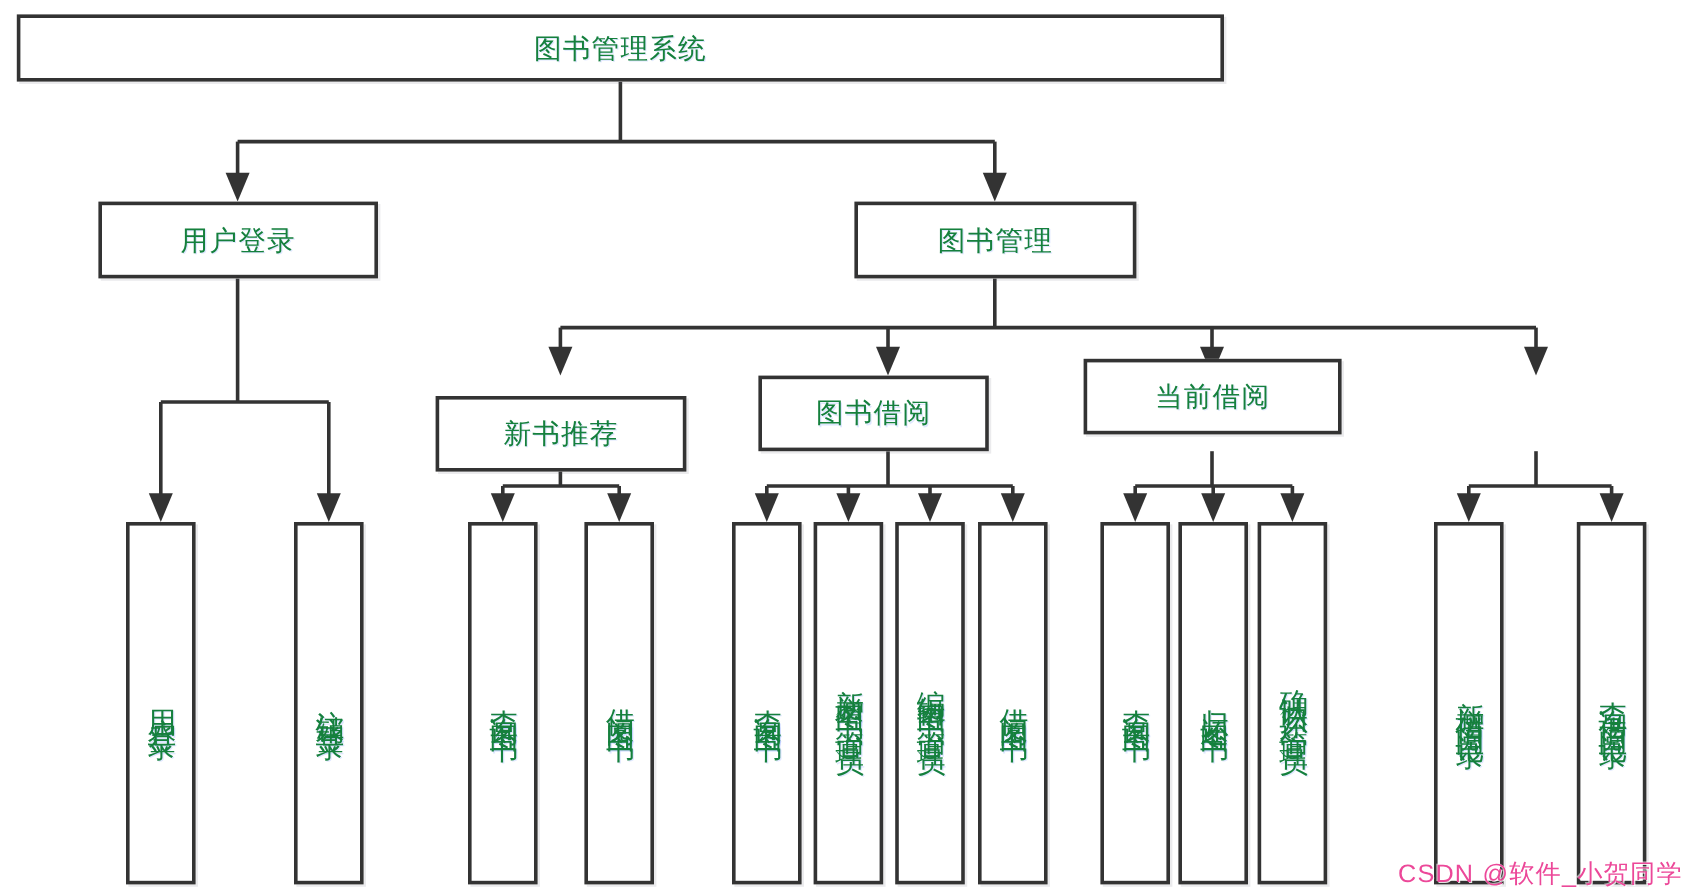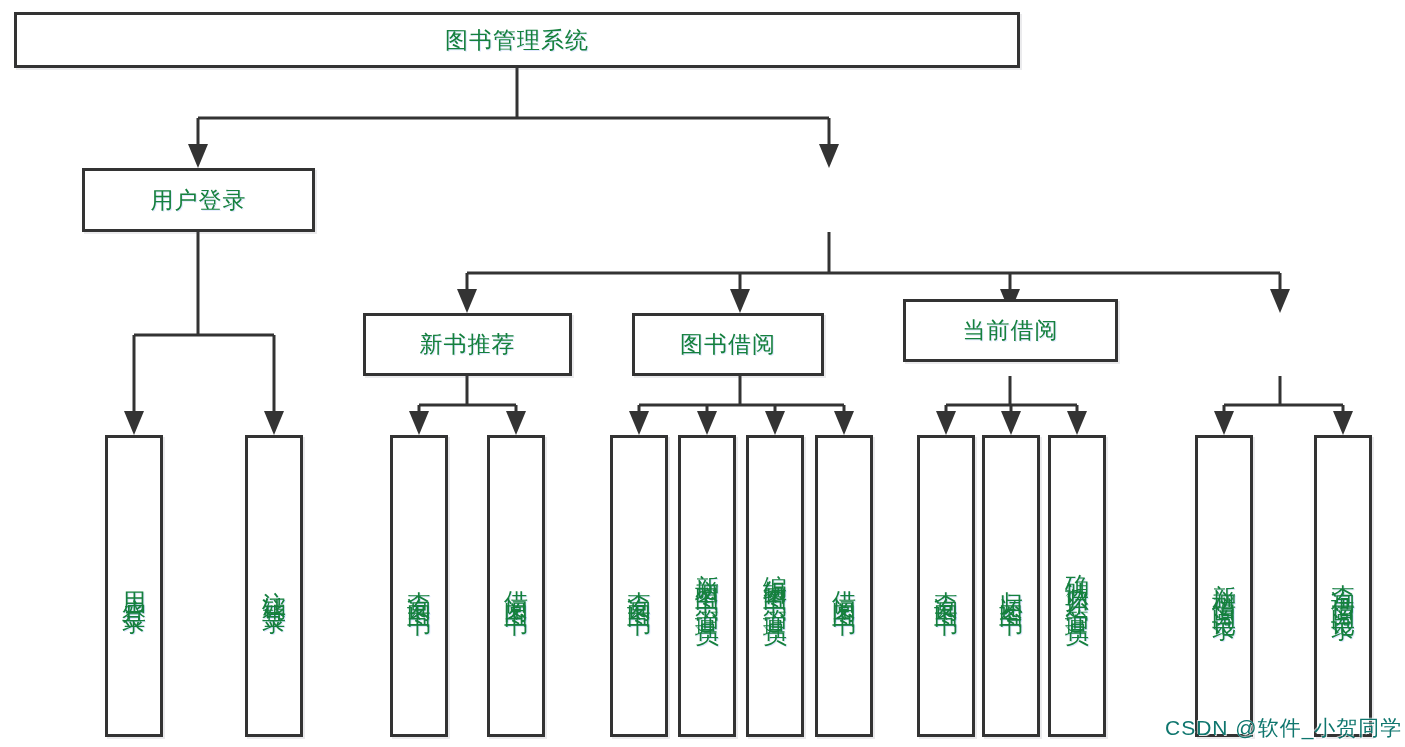--- a/index.html
+++ b/index.html
@@ -52,21 +52,21 @@
     font-size: 24px;
     line-height: 1;
     letter-spacing: 7px;
   }
   .watermark {
     position: absolute;
     left: 1165px;
     top: 714px;
     font-size: 21px;
     letter-spacing: 1px;
-    color: #0f766e;
+    color: #ec4899;
     text-shadow: 1px 1px 0 rgba(255,255,255,0.85), -1px -1px 0 rgba(255,255,255,0.6);
     white-space: nowrap;
   }
 </style>
 </head>
 <body>
 
 <div class="canvas">
 
   <svg class="connectors" xmlns="http://www.w3.org/2000/svg" viewBox="0 0 1405 747">
@@ -138,22 +138,25 @@
     </g>
   </svg>
 
   <div class="box h" style="left:14px; top:12px; width:1006px; height:56px;">
     <span class="lbl">图书管理系统</span>
   </div>
 
   <div class="box h" style="left:82px; top:168px; width:233px; height:64px;">
     <span class="lbl">用户登录</span>
   </div>
-
-  <div class="box h" style="left:363px; top:313px; width:209px; height:63px;">
+  <div class="box h" style="left:712px; top:168px; width:235px; height:64px;">
+    <span class="lbl">图书管理</span>
+  </div>
+
+  <div class="box h" style="left:363px; top:330px; width:209px; height:63px;">
     <span class="lbl">新书推荐</span>
   </div>
   <div class="box h" style="left:632px; top:313px; width:192px; height:63px;">
     <span class="lbl">图书借阅</span>
   </div>
   <div class="box h" style="left:903px; top:299px; width:215px; height:63px;">
     <span class="lbl">当前借阅</span>
   </div>
 
   <div class="box v" style="left:105px; top:435px; width:58px; height:302px;">

